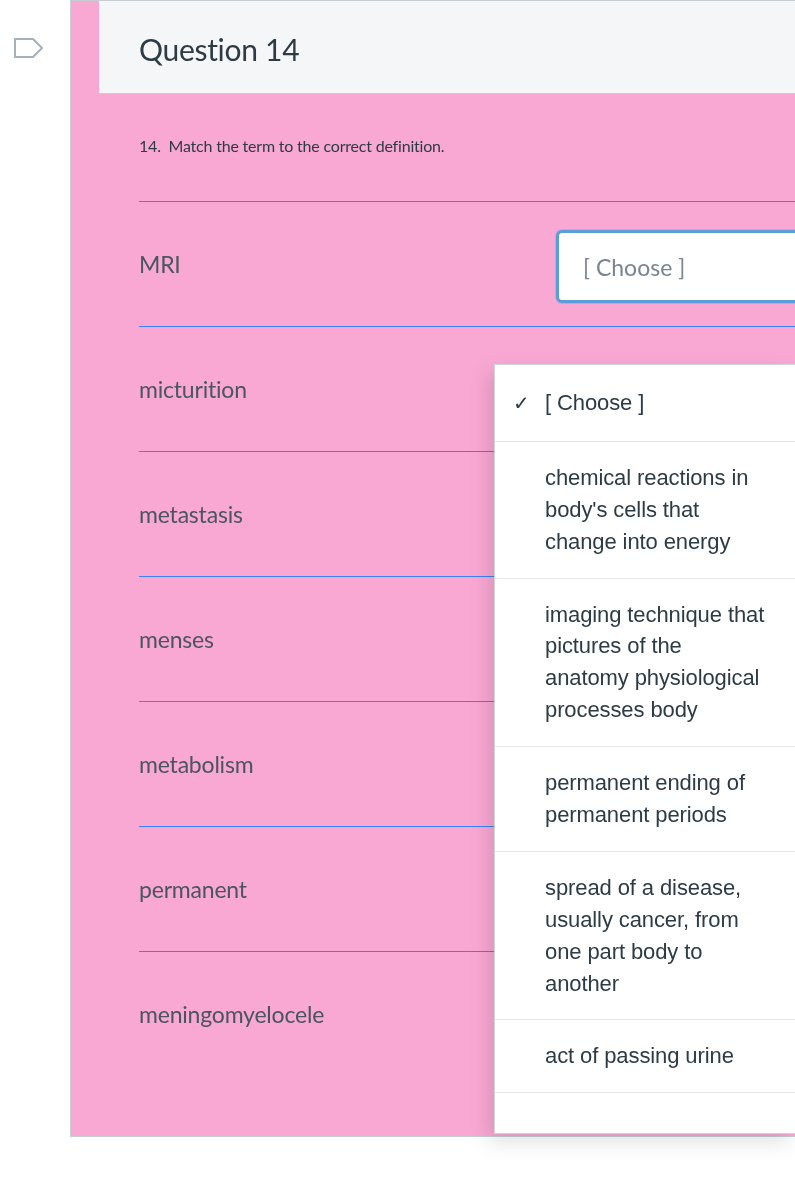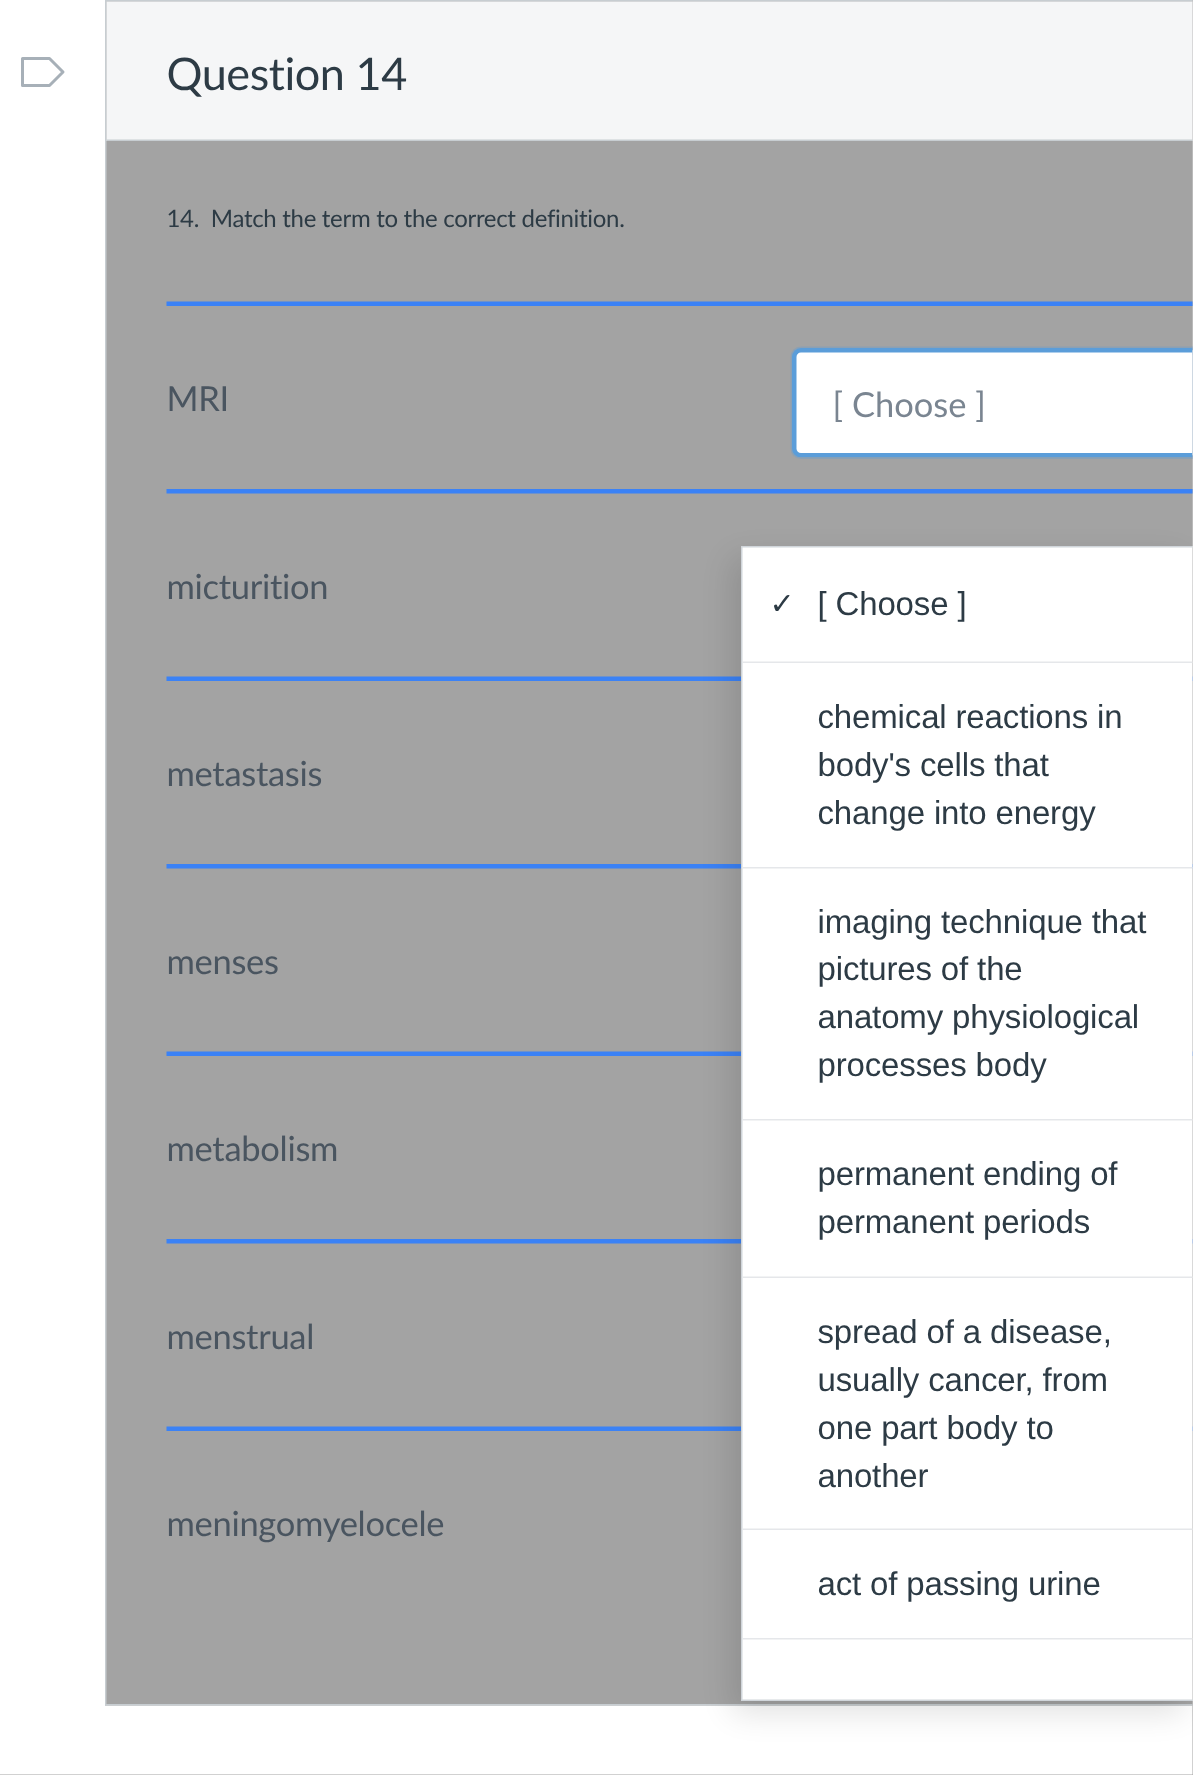--- a/index.html
+++ b/index.html
@@ -22,21 +22,22 @@
       width: 30px;
       height: 24px;
     }
     .question-card {
       position: absolute;
       left: 70px;
       top: 0;
       right: 0;
       border: 1px solid #c7cdd1;
       border-right: none;
-      background: #a3a3a3;
+      background: #f9a8d4;
+      padding-left: 28px;
     }
     .question-header {
       padding: 30px 40px 26px 40px;
       border-bottom: 1px solid #c7cdd1;
       background: #f5f6f7;
     }
     .question-title {
       font-size: 30px;
       font-weight: 400;
       color: #2d3b45;
@@ -47,21 +48,21 @@
     }
     .question-prompt {
       font-size: 16px;
       color: #2d3b45;
       font-weight: 400;
       padding-right: 40px;
       margin-bottom: 46px;
       letter-spacing: -0.2px;
     }
     .match-row {
-      border-top: 3px solid #3b82f6;
+      border-top: 1px solid #3b82f6;
       min-height: 125px;
       display: flex;
       align-items: center;
       position: relative;
     }
     .match-row:first-of-type {
       min-height: 130px;
     }
     .term-label {
       font-size: 23px;
@@ -157,21 +158,21 @@
 
     <div class="match-row">
       <span class="term-label">menses</span>
     </div>
 
     <div class="match-row">
       <span class="term-label">metabolism</span>
     </div>
 
     <div class="match-row">
-      <span class="term-label">menstrual</span>
+      <span class="term-label">permanent</span>
     </div>
 
     <div class="match-row">
       <span class="term-label">meningomyelocele</span>
     </div>
   </div>
 </div>
 
 <div class="dropdown-panel">
   <div class="dropdown-item selected-placeholder">

